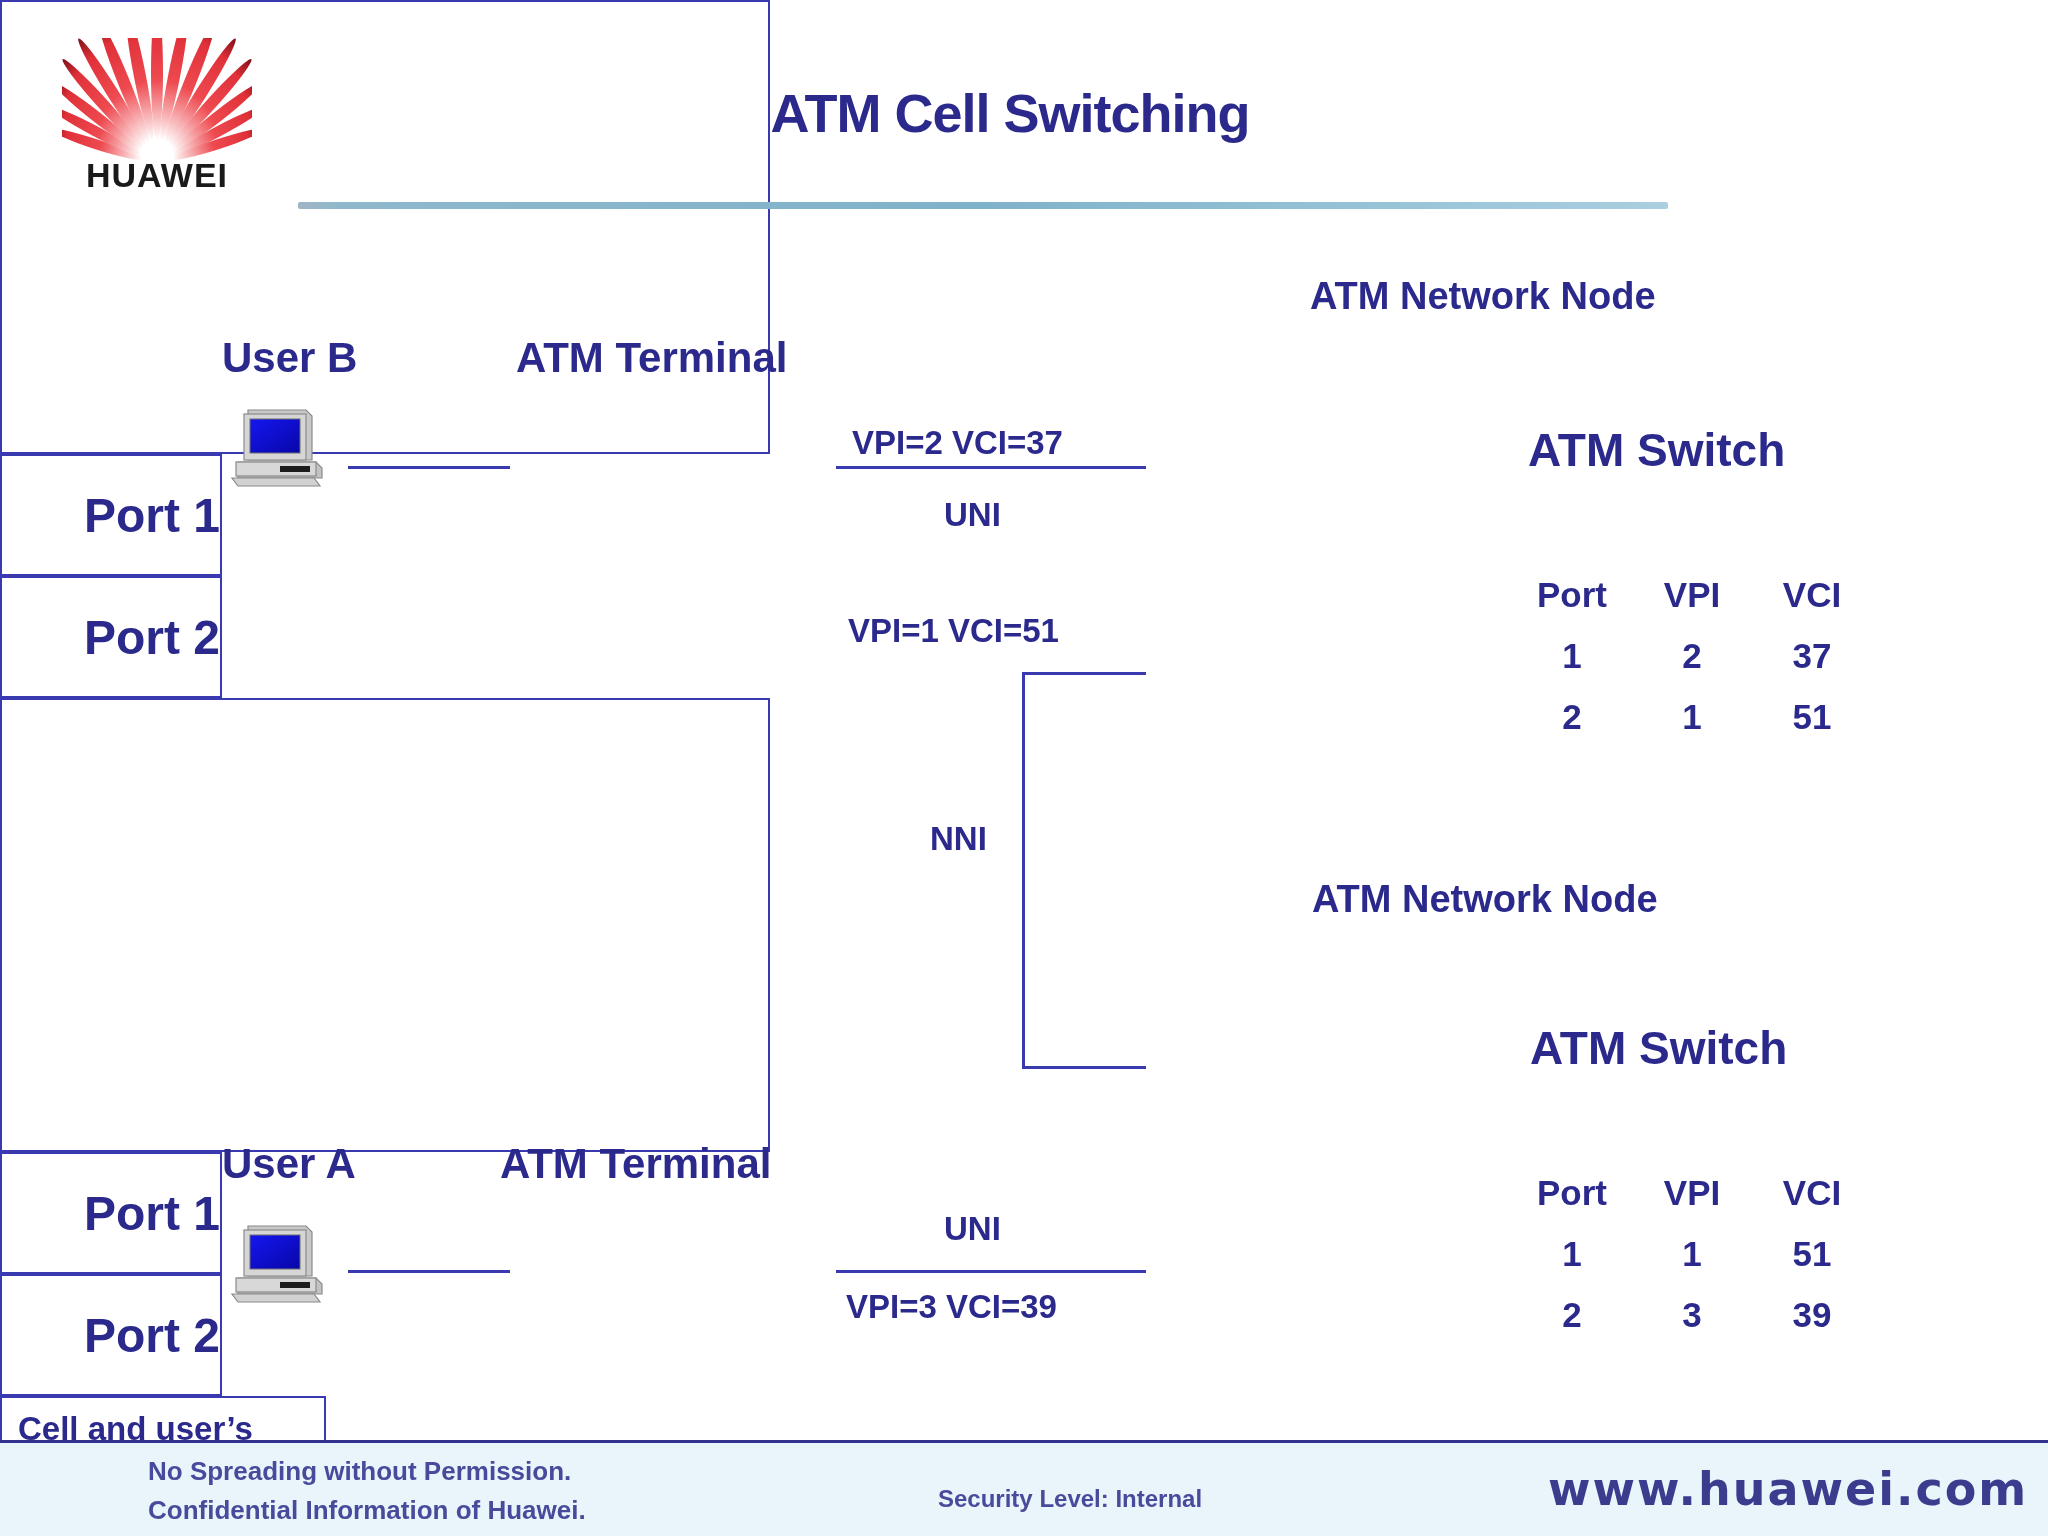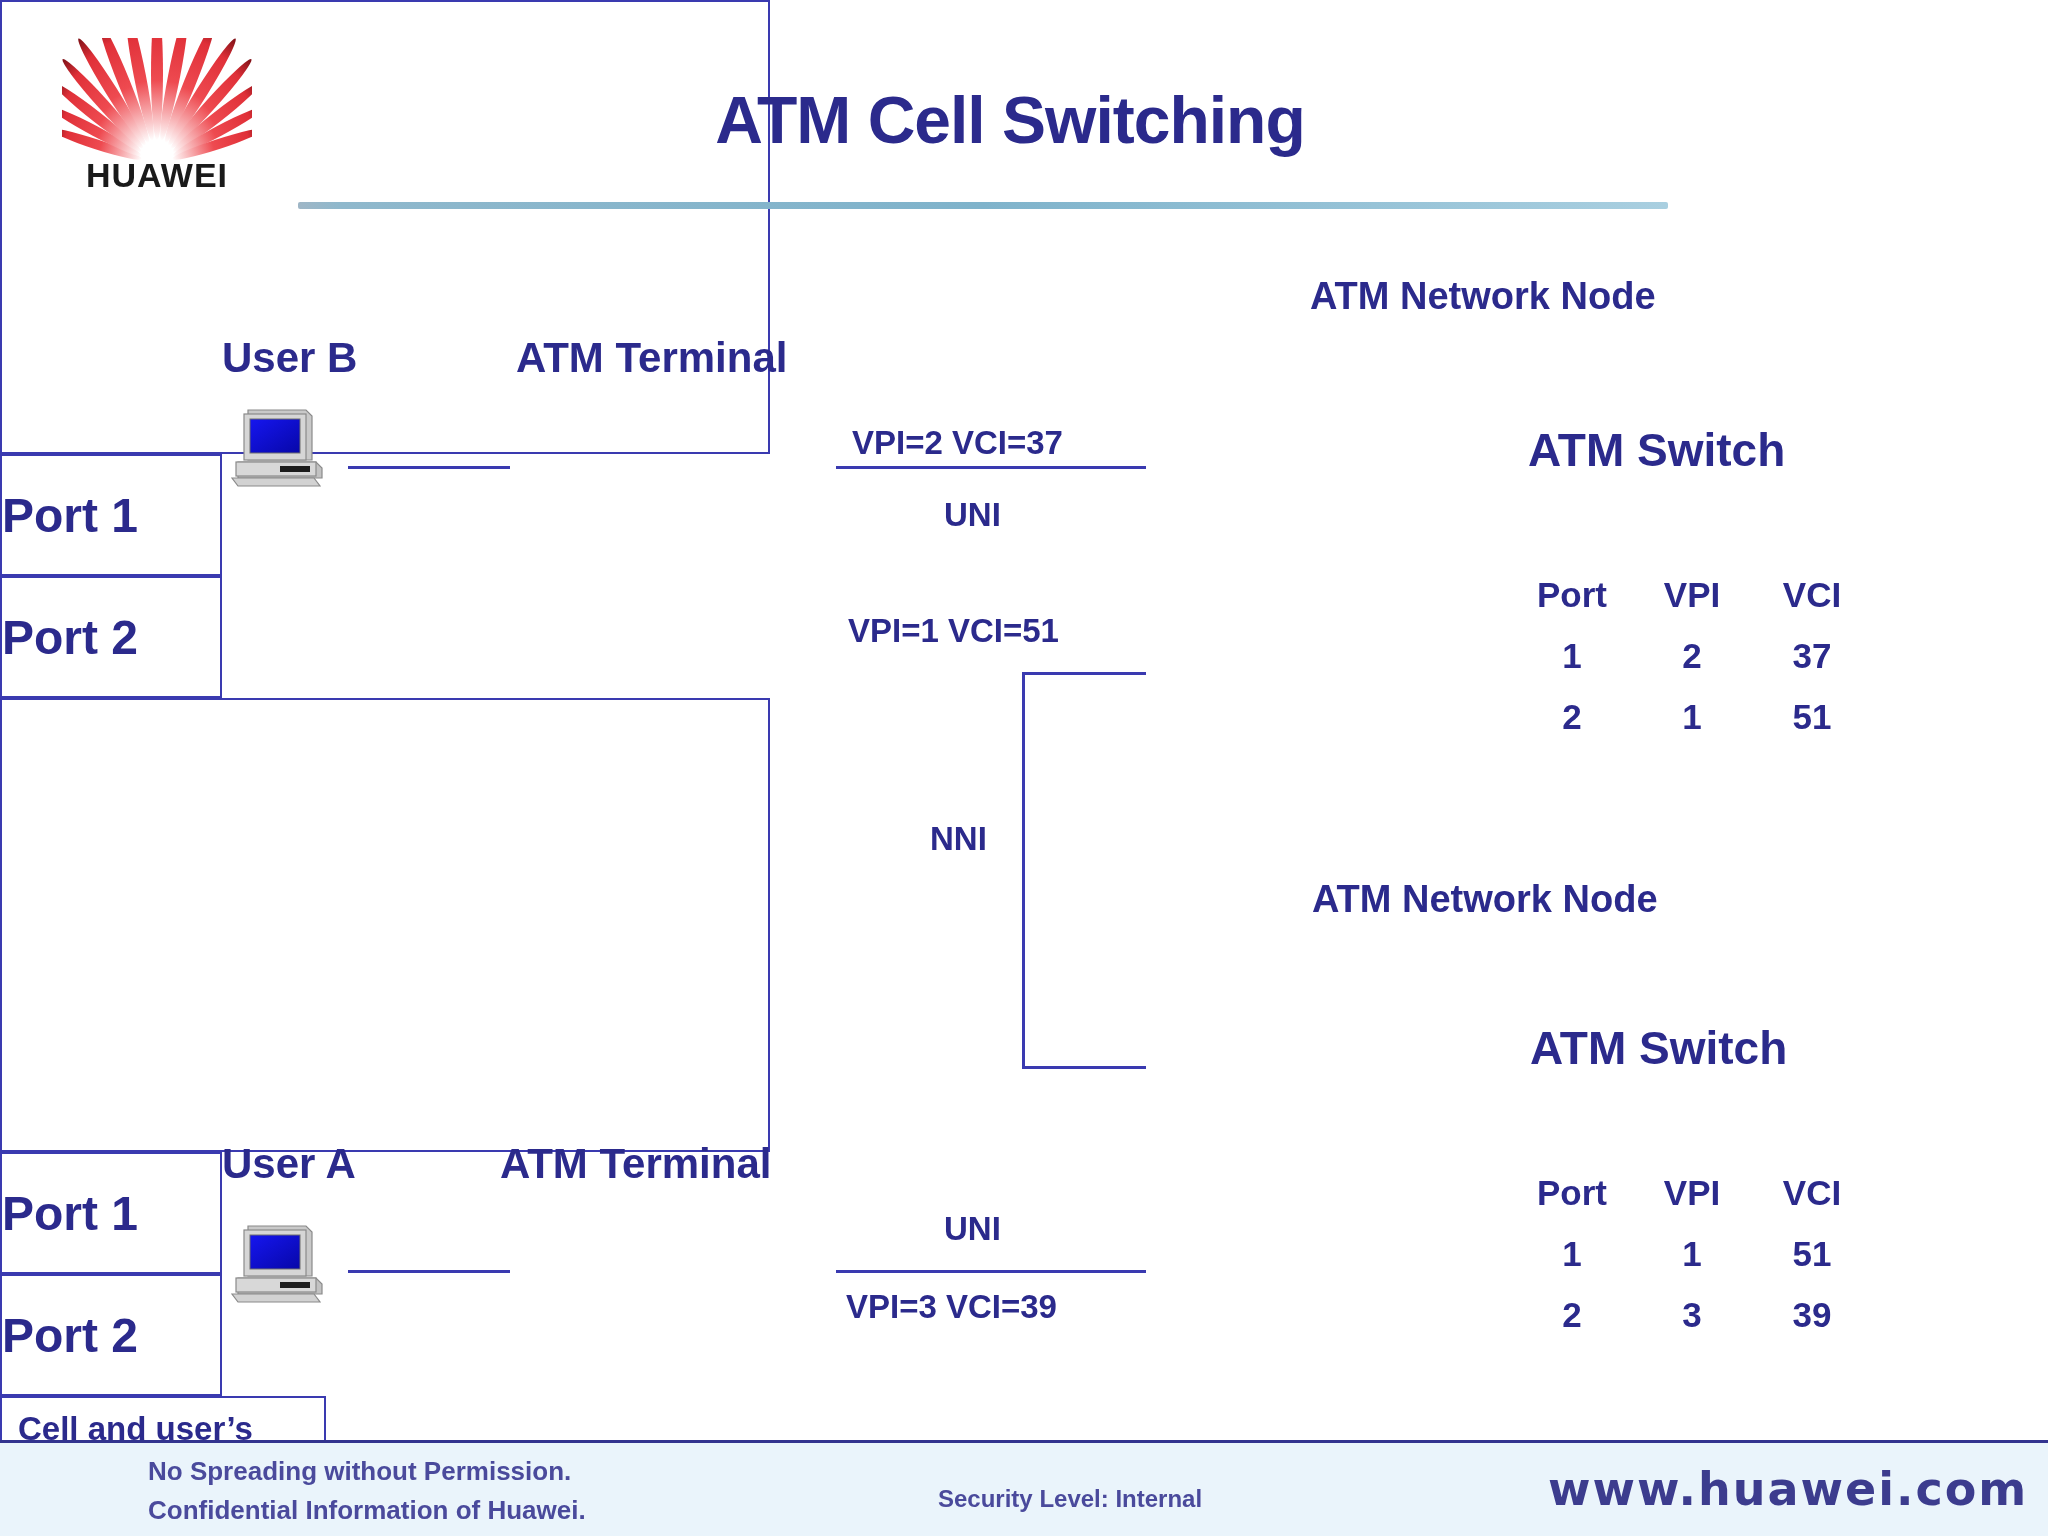--- a/index.html
+++ b/index.html
@@ -28,21 +28,21 @@
     text-align:center;
     font-family:"Liberation Sans", sans-serif;
     font-weight:bold;font-size:34px;letter-spacing:1px;
     color:#1a1a1a;
     line-height:1;
   }
 
   .title{
     position:absolute;left:300px;top:82px;width:1420px;
     text-align:center;
-    font-size:66px;font-weight:bold;
+    font-size:54px;font-weight:bold;
     color:#2b2a8c;
     white-space:nowrap;
     letter-spacing:-1px;
   }
   .headrule{
     position:absolute;left:298px;top:202px;width:1370px;height:7px;
     background:linear-gradient(to right,#9fb6c6 0%,#8fb8cc 3%,#7fb3cb 50%,#a9cfe0 100%);
     border-radius:2px;
   }
 
@@ -54,21 +54,21 @@
     white-space:nowrap;
     line-height:1.15;
   }
   .lbl-xl{font-size:42px;}
   .lbl-lg{font-size:38px;}
   .lbl-md{font-size:33px;}
   .lbl-sw{font-size:46px;}
   .node-box{ border:2px solid #3a3ab0; background:#ffffff; }
   .port-box{
     border:2px solid #3a3ab0;background:#ffffff;
-    display:flex;align-items:center;justify-content:flex-start;
+    display:flex;align-items:center;justify-content:flex-end;
     color:#2b2a8c;font-weight:bold;font-size:48px;
     box-sizing:border-box;
   }
   .term-box{
     border:2px solid #3a3ab0;background:#ffffff;
     box-sizing:border-box;
     padding:10px 14px 10px 16px;
     color:#2b2a8c;font-weight:bold;font-size:33px;line-height:1.28;
   }
 

